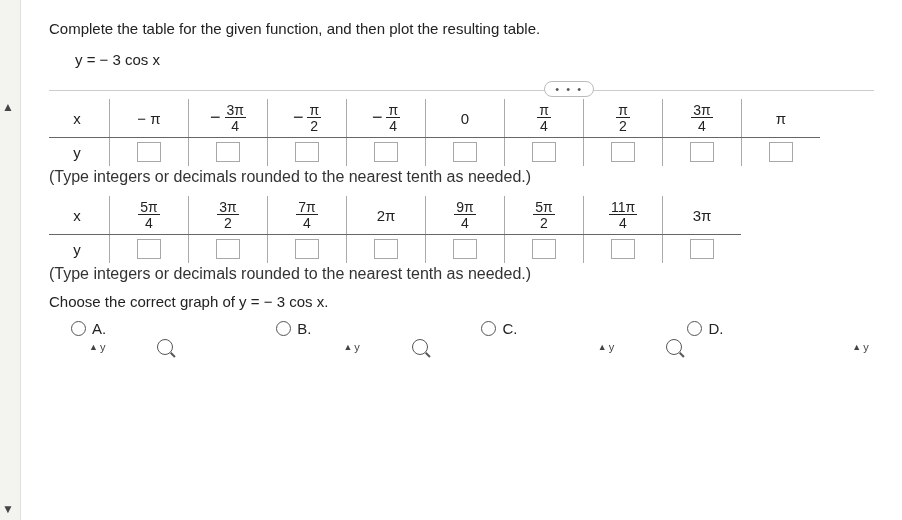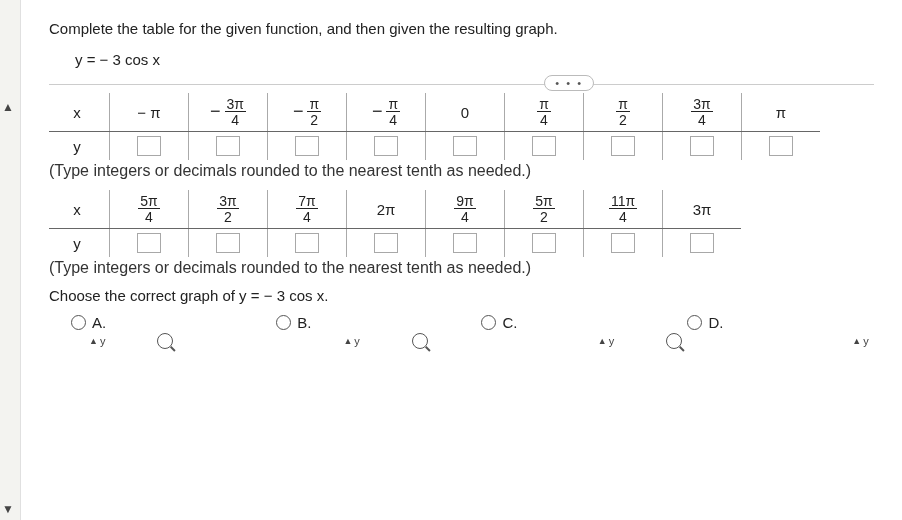--- a/index.html
+++ b/index.html
@@ -31,21 +31,21 @@
     color: #444;
   }
   .bottom-left-arrow {
     position: absolute;
     left: 2px;
     bottom: 4px;
     font-size: 12px;
     color: #444;
   }
   .instr { margin: 4px 0 14px 0; }
-  .eqn { margin: 0 0 16px 26px; }
+  .eqn { margin: 0 0 22px 26px; }
   .hr { border-top: 1px solid #ccc; height:0; margin: 0 0 6px 0; position: relative;}
   .dots-pill {
     position: absolute;
     right: 280px;
     top: -10px;
     background:#fff;
     border:1px solid #bbb;
     border-radius:10px;
     padding:1px 10px;
     font-size:11px;
@@ -113,21 +113,21 @@
   }
 </style>
 </head>
 <body>
 
 <span class="left-arrow">▲</span>
 <span class="bottom-left-arrow">▼</span>
 
 <div class="page">
 
-  <div class="instr">Complete the table for the given function, and then given the resulting graph.</div>
+  <div class="instr">Complete the table for the given function, and then plot the resulting table.</div>
   <div class="eqn">y = − 3 cos x</div>
 
   <div class="hr">
     <span class="dots-pill">• • •</span>
   </div>
 
   <table class="func">
     <tbody>
         <tr class="hdr-row">
       <td class="rowlabel">x</td>

